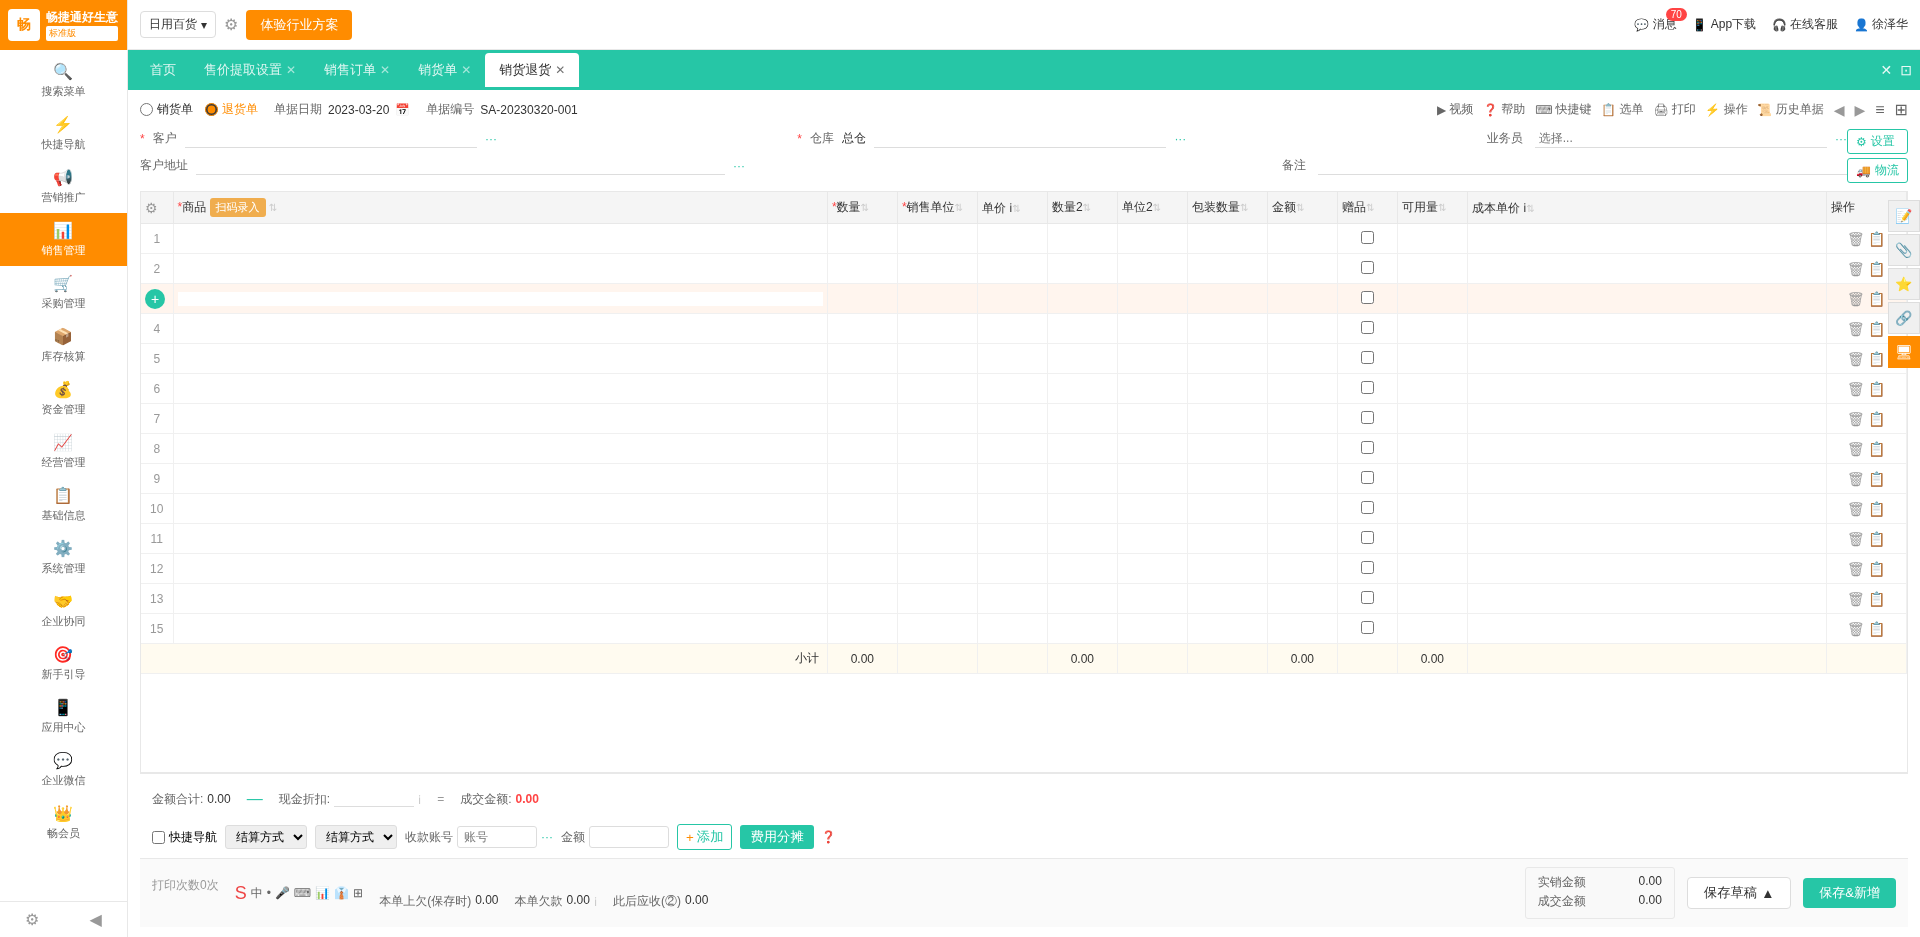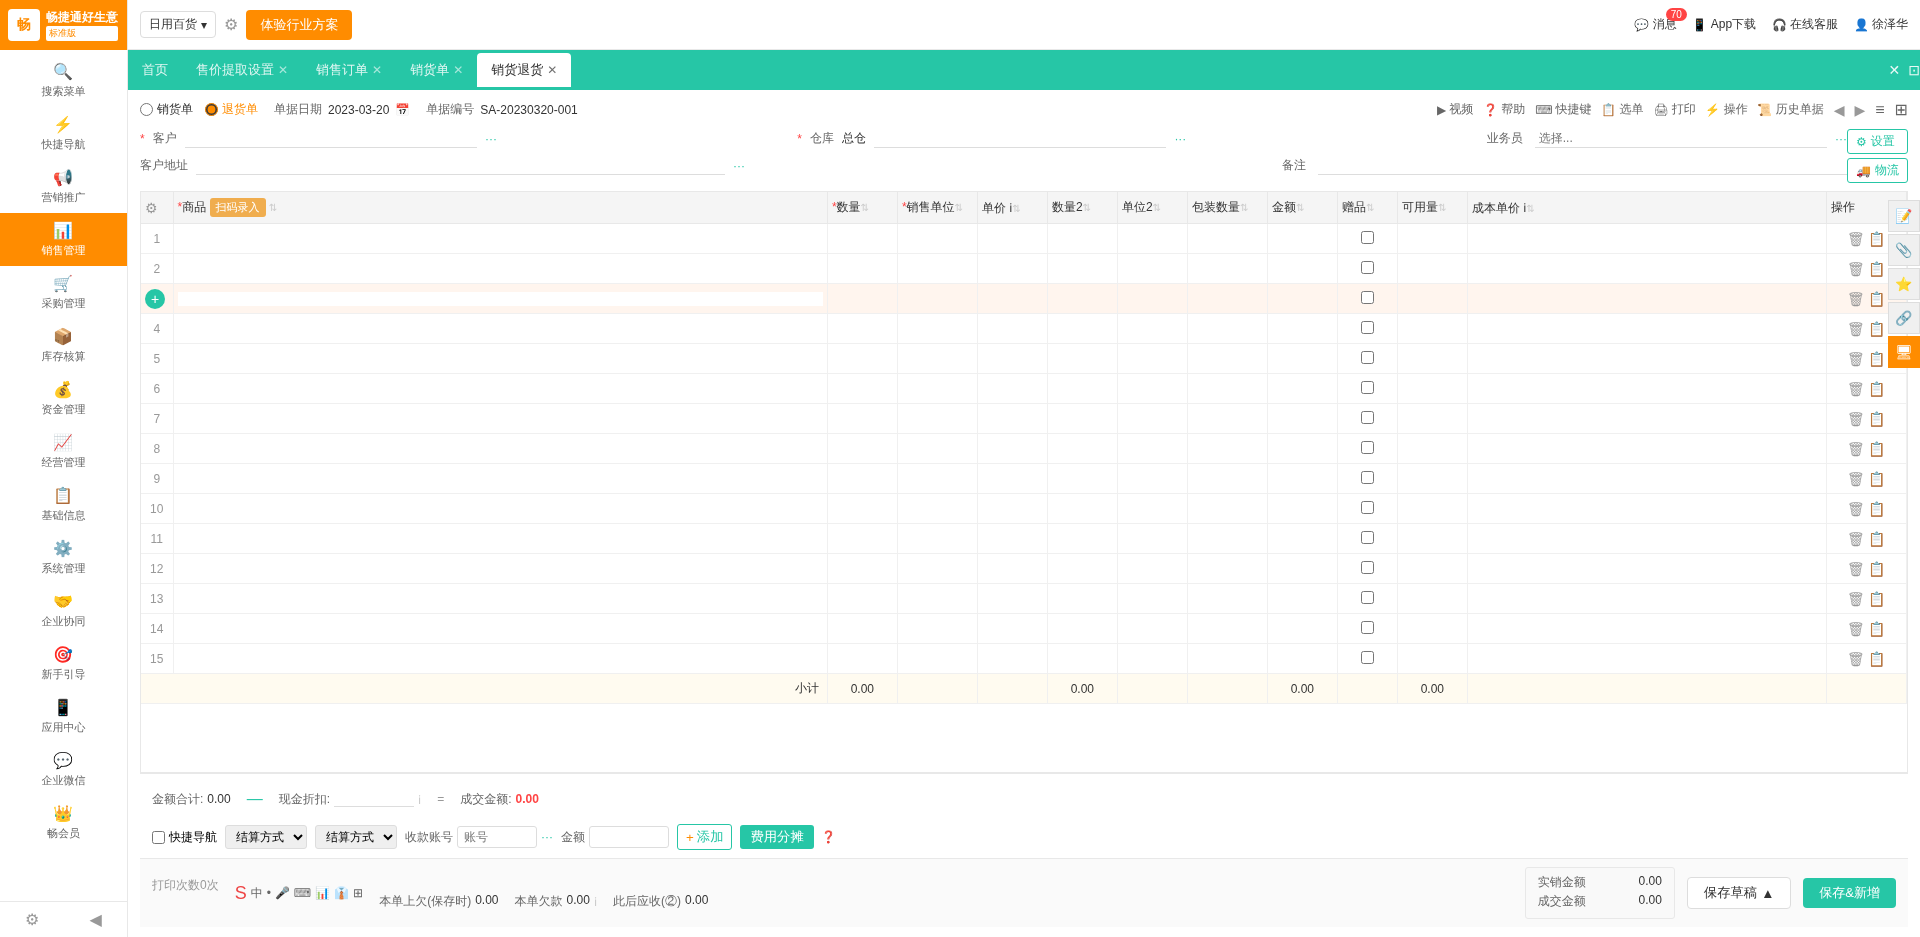--- a/index.html
+++ b/index.html
@@ -26,21 +26,21 @@
     .top-header-left { display: flex; align-items: center; gap: 8px; }
     .daily-select { display: flex; align-items: center; gap: 4px; border: 1px solid #ddd; border-radius: 4px; padding: 4px 8px; cursor: pointer; color: #333; }
     .top-header-gear { color: #999; cursor: pointer; font-size: 16px; }
     .experience-btn { background: #ff8c00; color: #fff; border: none; border-radius: 4px; padding: 6px 14px; cursor: pointer; font-size: 13px; }
     .top-header-right { display: flex; align-items: center; gap: 16px; }
     .msg-btn { display: flex; align-items: center; gap: 3px; cursor: pointer; color: #333; position: relative; }
     .msg-badge { background: #ff4444; color: #fff; border-radius: 10px; padding: 1px 5px; font-size: 10px; position: absolute; top: -8px; right: -10px; }
     .app-btn, .service-btn, .user-btn { display: flex; align-items: center; gap: 3px; cursor: pointer; color: #333; }
 
     
-    .tab-bar { background: #26c6a6; display: flex; align-items: center; padding: 0 0; flex-shrink: 0; height: 40px; }
+    .tab-bar { background: #26c6a6; display: flex; align-items: center; padding: 0 8px; flex-shrink: 0; height: 40px; }
     .tab { display: flex; align-items: center; gap: 4px; padding: 8px 14px; cursor: pointer; color: rgba(255,255,255,0.85); font-size: 13px; border-radius: 4px 4px 0 0; }
     .tab.active { background: #fff; color: #333; }
     .tab-close { font-size: 12px; opacity: 0.7; }
     .tab-bar-right { margin-left: auto; display: flex; gap: 8px; }
     .tab-bar-icon { color: rgba(255,255,255,0.9); cursor: pointer; font-size: 14px; }
 
     
     .content { flex: 1; background: #fff; display: flex; flex-direction: column; overflow: hidden; padding: 10px 12px; }
 
     
@@ -685,44 +685,20 @@
     <td></td>
     <td>
       <div class="row-actions">
         <span class="row-action-btn">🗑</span>
         <span class="row-action-btn">📋</span>
       </div>
     </td>
   </tr>
             <tr>
     <td class="num">
-      14
-    </td>
-    <td>
-      
-    </td>
-    <td></td>
-    <td></td>
-    <td></td>
-    <td></td>
-    <td></td>
-    <td></td>
-    <td></td>
-    <td class="checkbox-cell"><input type="checkbox" style=""></td>
-    <td></td>
-    <td></td>
-    <td>
-      <div class="row-actions">
-        <span class="row-action-btn">🗑</span>
-        <span class="row-action-btn">📋</span>
-      </div>
-    </td>
-  </tr>
-            <tr>
-    <td class="num">
       15
     </td>
     <td>
       
     </td>
     <td></td>
     <td></td>
     <td></td>
     <td></td>
     <td></td>

